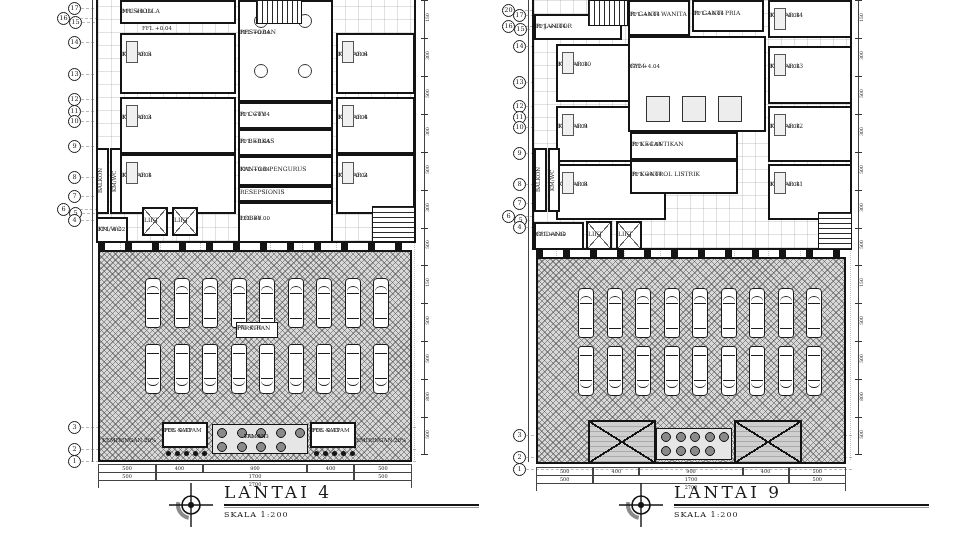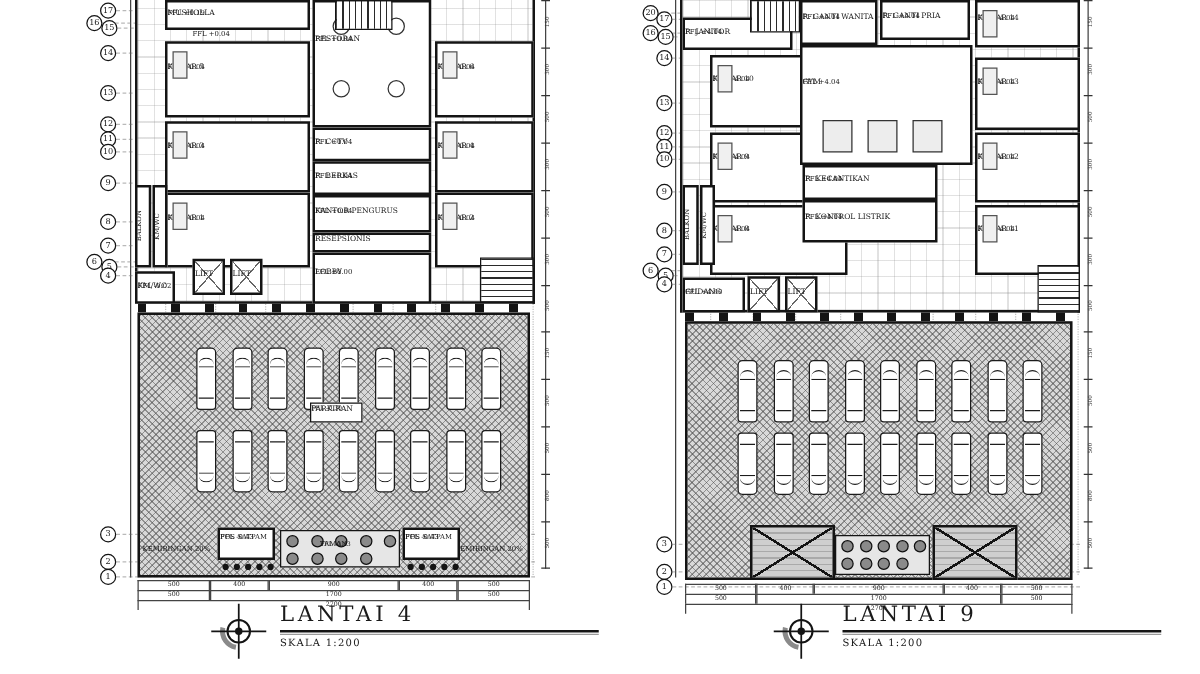--- a/index.html
+++ b/index.html
@@ -1,18 +1,18 @@
 <!DOCTYPE html>
 <html><head>
 <meta charset="utf-8">
 <style>
   html,body{margin:0;padding:0}
   body{width:960px;height:539px;background:#ffffff;position:relative;overflow:hidden;
        font-family:"DejaVu Serif", serif;color:#1a1a1a;}
-  #drawing{position:absolute;left:12px;top:0;width:780px;height:539px}
+  #drawing{position:absolute;left:0;top:0;width:780px;height:539px}
   #drawing div{position:absolute;box-sizing:border-box}
   .vline{border-left:1px dotted rgba(100,100,100,.40)}
   .hline{border-top:1px dashed rgba(100,100,100,.45)}
   .vaxis{border-left:1px solid #444}
   .building{border:2.5px solid #141414;border-top:none;background-color:#fff;
     background-image:repeating-linear-gradient(0deg,rgba(120,120,120,.22) 0 1px,transparent 1px 13px),
                      repeating-linear-gradient(90deg,rgba(120,120,120,.22) 0 1px,transparent 1px 13px);}
   .room{border:2px solid #141414;background:#fff;overflow:hidden;text-align:center}
   .rname{position:relative;font-size:6px;line-height:1.1;white-space:pre-line}
   .rffl{position:relative;font-size:5.5px;line-height:1.1;color:#222}

